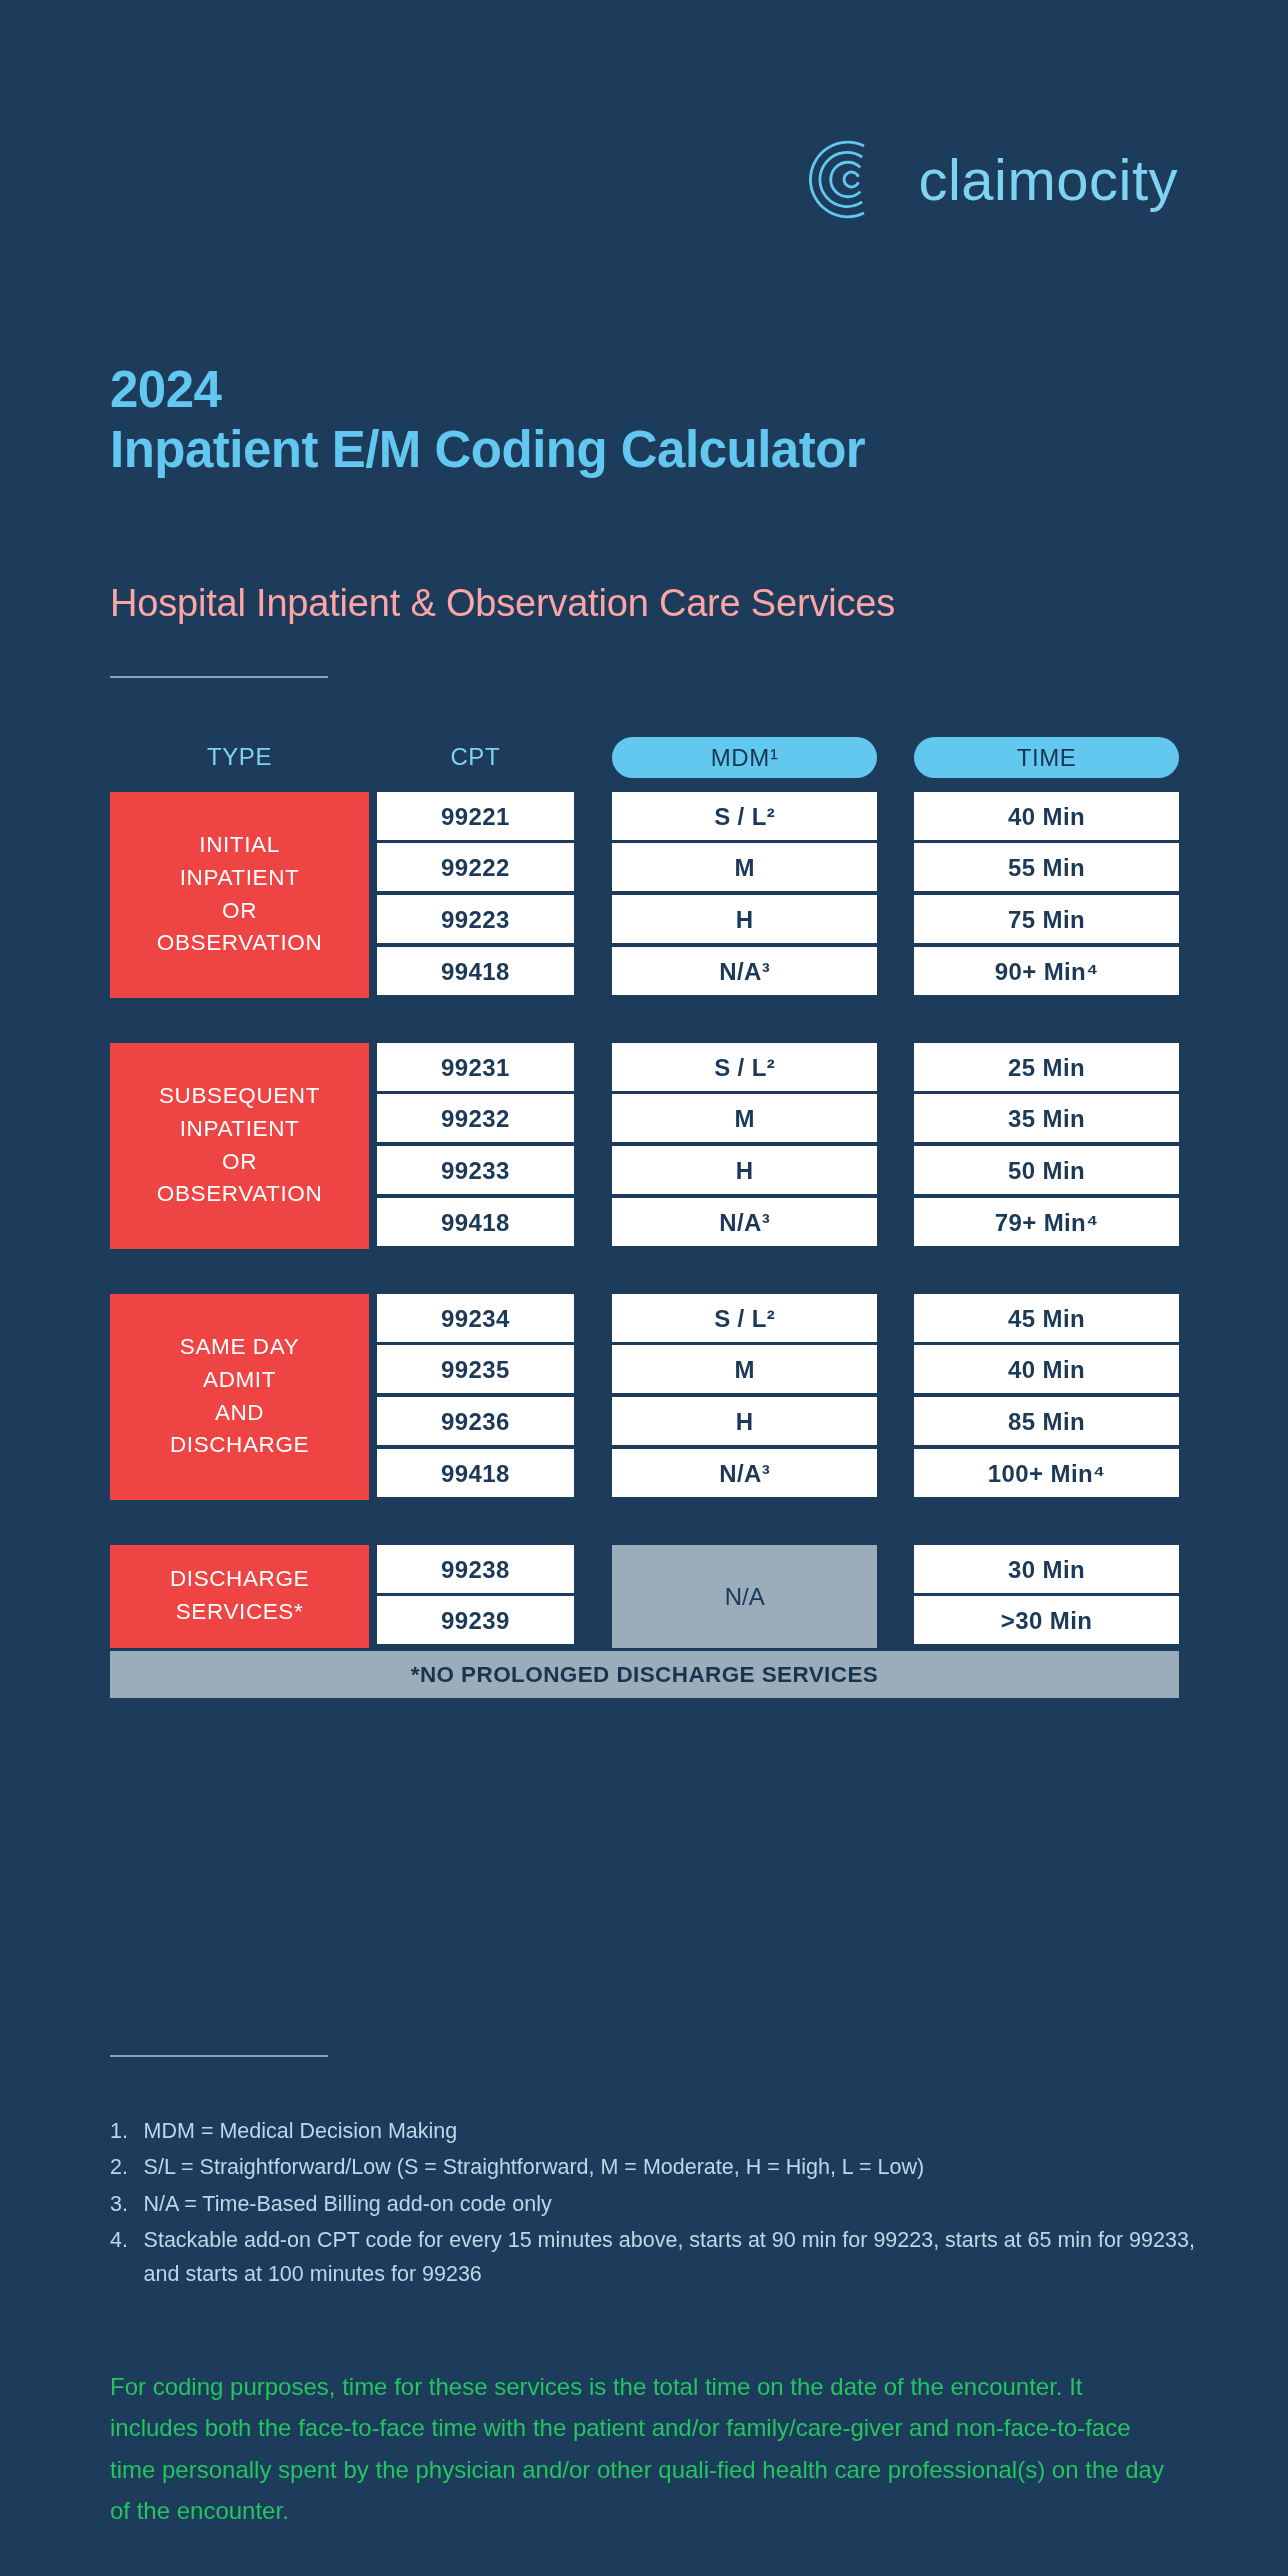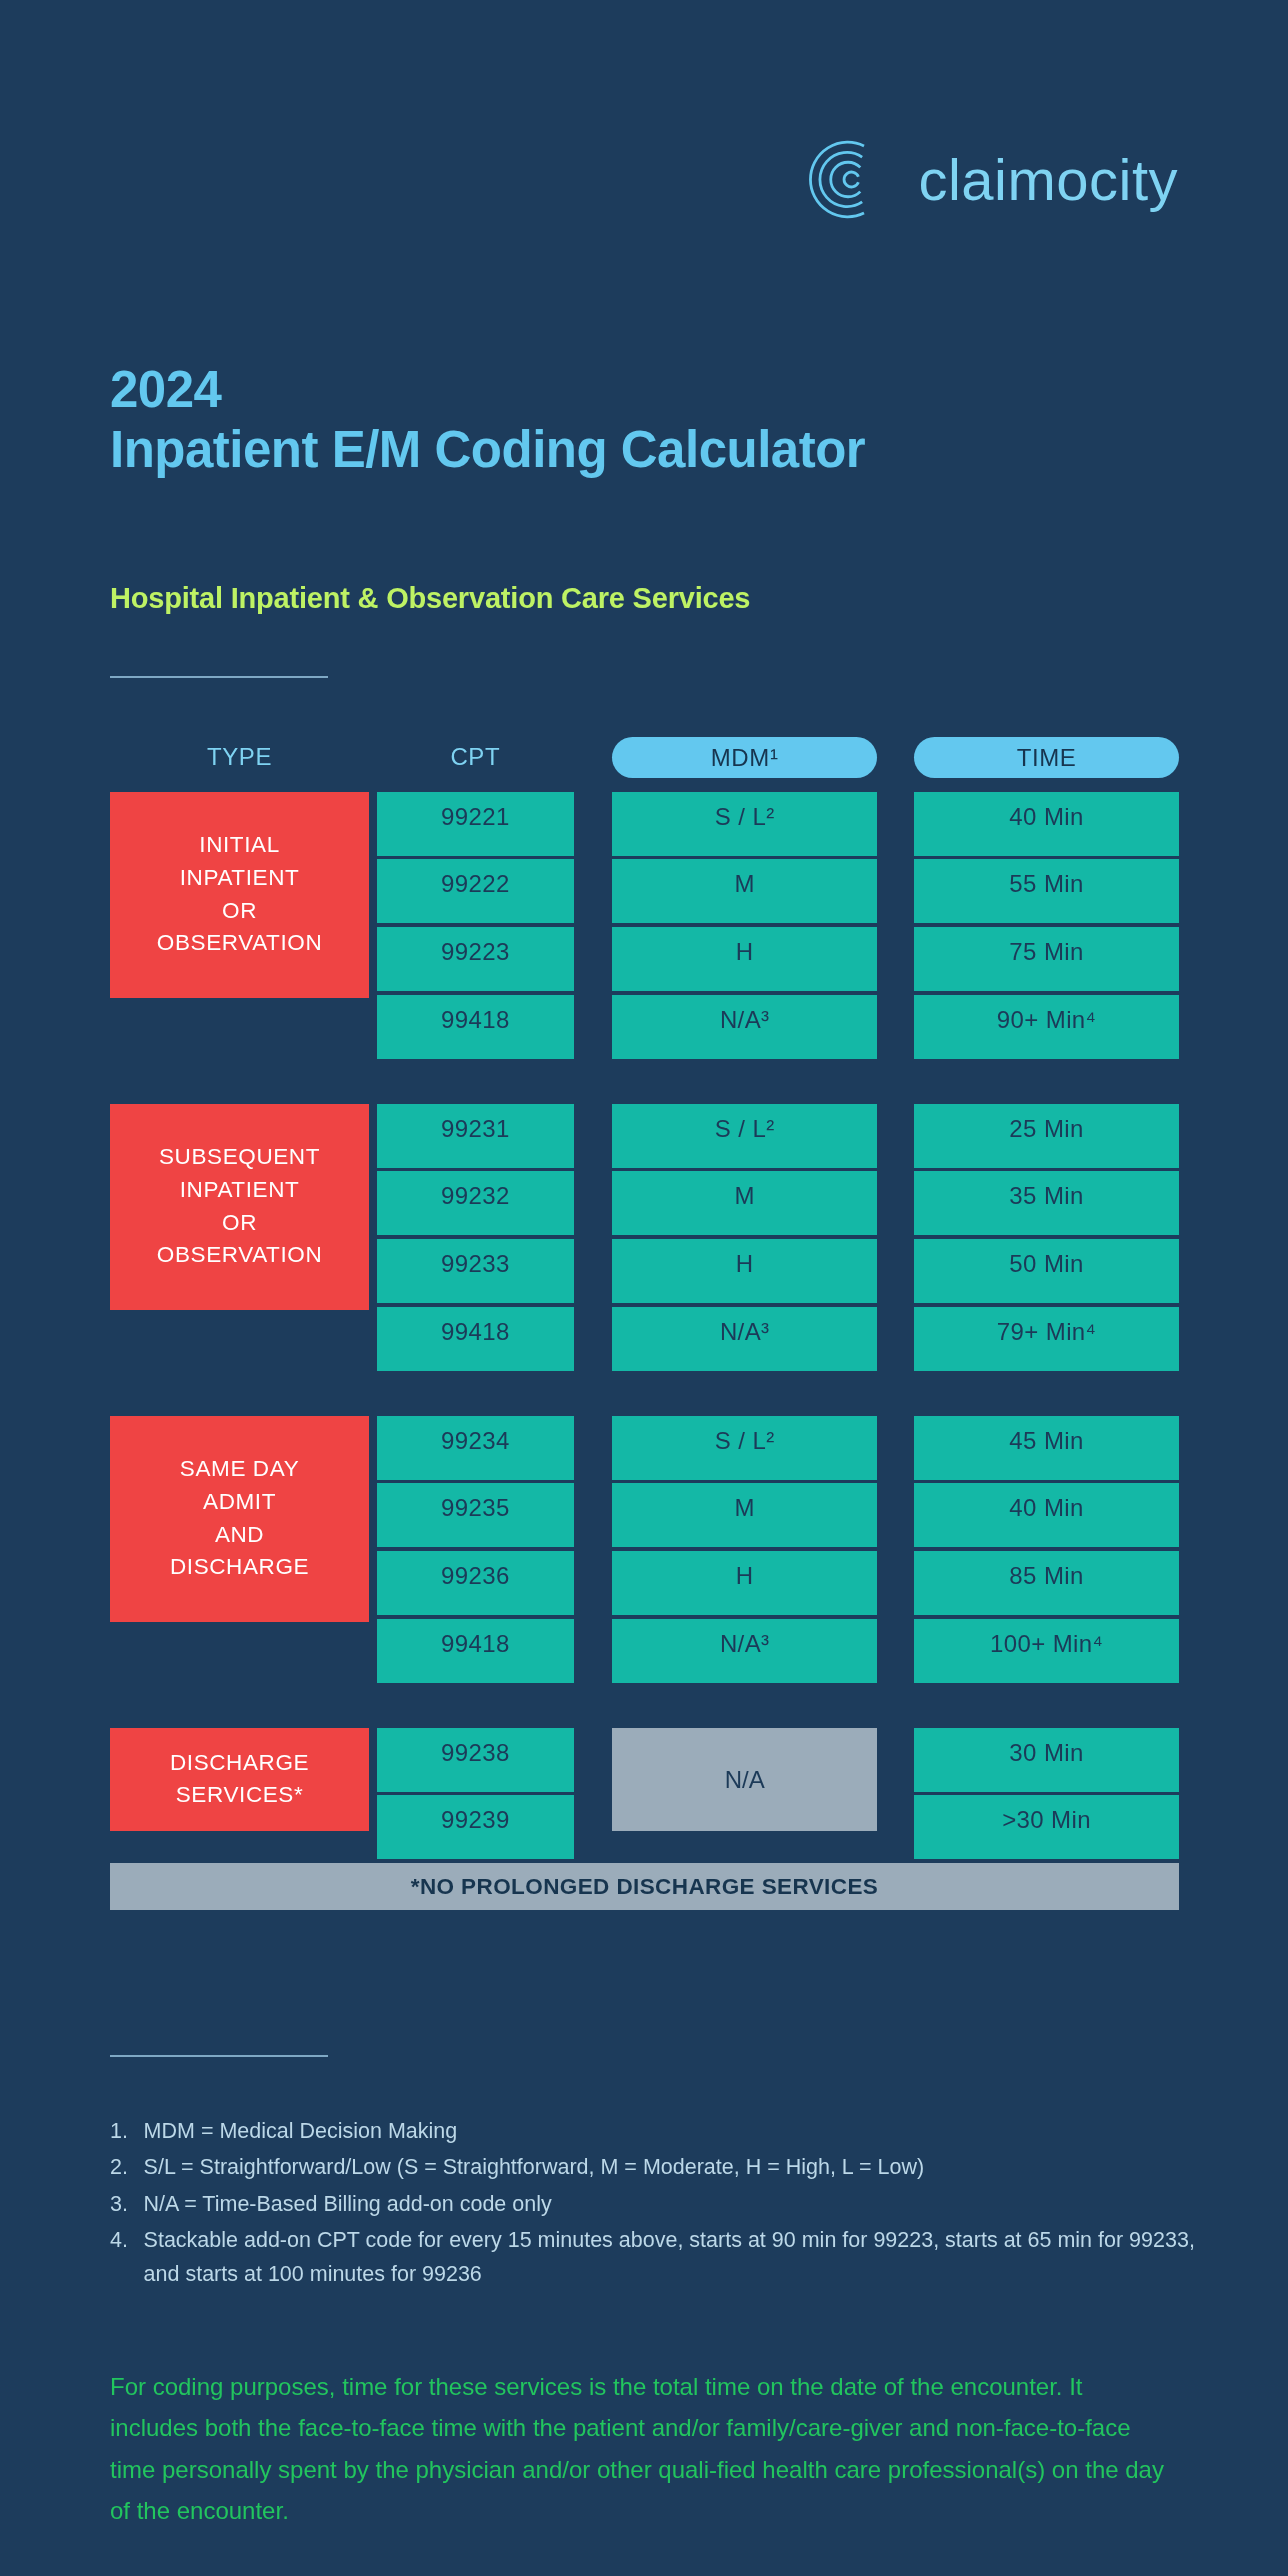--- a/index.html
+++ b/index.html
@@ -57,23 +57,23 @@
     font-size: 51px;
     font-weight: 700;
     color: #63c8ef;
     line-height: 1.18;
     letter-spacing: -0.5px;
   }
   .subtitle {
     position: absolute;
     top: 582px;
     left: 110px;
-    font-size: 29px;
-    font-weight: 700;
-    color: #bef264;
+    font-size: 38px;
+    font-weight: 400;
+    color: #fca5a5;
     letter-spacing: -0.2px;
   }
 
   .rule {
     position: absolute;
     left: 110px;
     width: 218px;
     height: 1.9px;
     background: #7fa8c4;
   }
@@ -149,27 +149,28 @@
     gap: 3.7px;
   }
   .col-time {
     width: 268px;
     margin-left: 37px;
     display: flex;
     flex-direction: column;
     gap: 3.7px;
   }
   .cell {
-    background: #14b8a6;
+    background: #ffffff;
     color: #1c3a58;
-    height: 64px;
+    height: 48px;
     line-height: 50px;
     text-align: center;
     font-size: 24px;
     letter-spacing: 0.4px;
+    font-weight: bold;
   }
 
   .group-h4 .cell-type { height: 206px; }
   .group-h2 .cell-type { height: 103px; }
 
   .cell-merged {
     background: #9bacba;
     color: #1c3a58;
     height: 103px;
     line-height: 103px;

